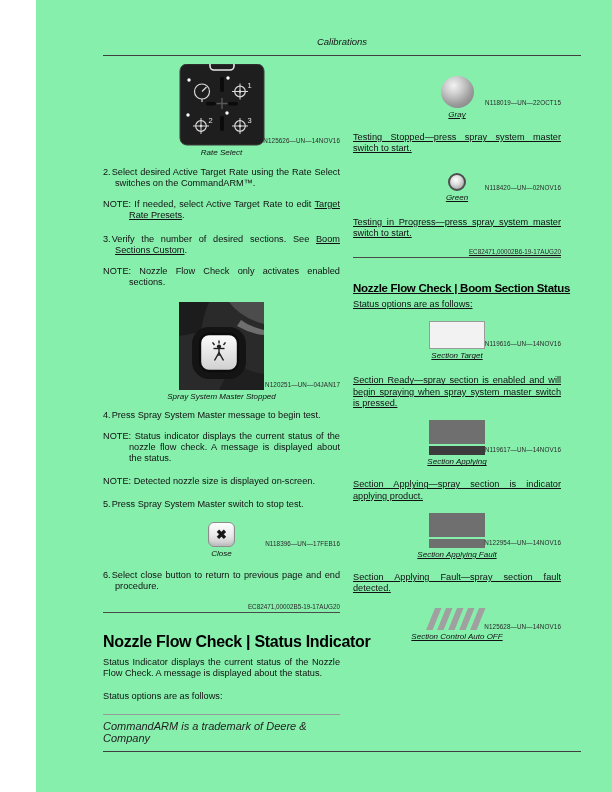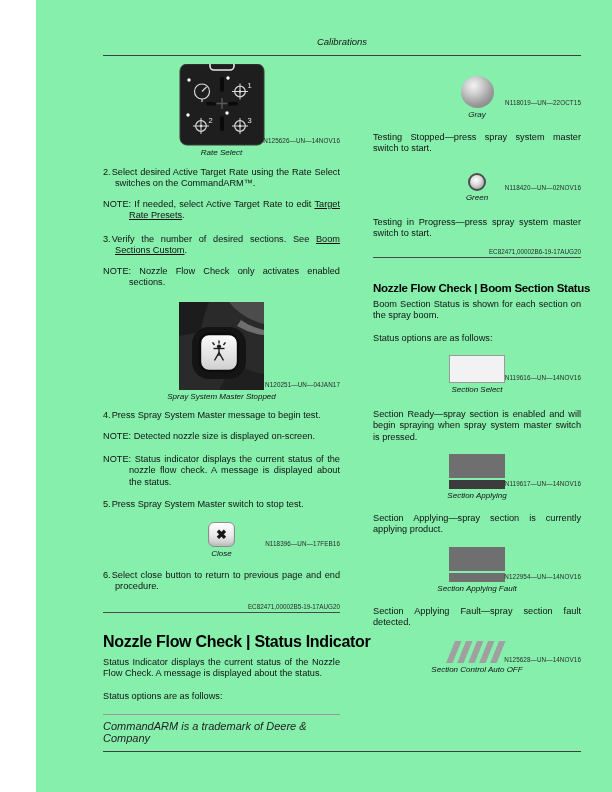--- a/index.html
+++ b/index.html
@@ -8,21 +8,21 @@
     position: relative; width: 612px; height: 792px; background: #86efac;
     font-family: "Liberation Sans", sans-serif; color: #111; overflow: hidden; margin-left: 36px;
   }
   .running-header {
     position: absolute; top: 36px; left: 0; right: 0; text-align: center;
     font-style: italic; font-size: 9.5px; color: #151515;
   }
   .header-rule { position: absolute; top: 55px; left: 67px; right: 67px; border-top: 1.2px solid #3f3f3f; }
   .col { position: absolute; top: 64px; }
   .col-left  { left: 67px;  width: 237px; }
-  .col-right { left: 337px; width: 208px; }
+  .col-right { left: 317px; width: 208px; text-decoration: underline; }
 
   .body-text { font-size: 9.2px; line-height: 11.3px; margin: 0; text-align: justify; color: #111; }
   .no-justify { text-align: left; }
   .step { padding-left: 12px; text-indent: -12px; }
   .step-num { margin-right: 1px; }
   .note { padding-left: 26px; text-indent: -26px; }
   .xref { text-decoration: underline; }
 
   .section-heading {
     margin: 0; font-weight: bold; font-size: 11.5px; letter-spacing: -0.3px;
@@ -149,23 +149,23 @@
           <path d="M40 50.5 l4.5 8"></path>
           <path d="M35.5 43 l-2 -2.7 M44.5 43 l2 -2.7 M40 41.5 v-3"></path>
         </g>
       </svg>
       <div class="fig-code">N120251—UN—04JAN17</div>
       <div class="fig-caption">Spray System Master Stopped</div>
     </div>
 
     <p class="body-text step" style="margin-bottom:9px;"><span class="step-num">4.</span><span>Press Spray System Master message to begin test.</span></p>
 
+    <p class="body-text note" style="margin-bottom:11px;"><span>NOTE:</span> <span>Status indicator displays the current status of the nozzle flow check. A message is displayed about the status.</span></p>
+
     <p class="body-text note" style="margin-bottom:12px;"><span>NOTE:</span> <span>Detected nozzle size is displayed on-screen.</span></p>
-
-    <p class="body-text note" style="margin-bottom:11px;"><span>NOTE:</span> <span>Status indicator displays the current status of the nozzle flow check. A message is displayed about the status.</span></p>
 
     <p class="body-text step" style="margin-bottom:12px;"><span class="step-num">5.</span><span>Press Spray System Master switch to stop test.</span></p>
 
     <div class="figure" style="margin-bottom:12px;">
       <div class="fig-art close-btn">✖</div>
       <div class="fig-code" style="bottom:11px;">N118396—UN—17FEB16</div>
       <div class="fig-caption">Close</div>
     </div>
 
     <p class="body-text step" style="margin-bottom:10px;"><span class="step-num">6.</span><span>Select close button to return to previous page and end procedure.</span></p>
@@ -197,40 +197,39 @@
     </div>
 
     <p class="body-text" style="margin-bottom:9px;">Testing in Progress—press spray system master switch to start.</p>
 
     <div style="margin-bottom:24px;">
       <div class="ec-block">EC82471,00002B6-19-17AUG20</div>
       <div class="ec-rule"></div>
     </div>
 
     <h2 class="section-heading" style="margin-bottom:5px;">Nozzle Flow Check | Boom Section Status</h2>
-    <p class="body-text" style="margin-bottom:11px;">Boom Section Status is shown for each section on the spray boom.</p>
     <p class="body-text" style="margin-bottom:11px;">Status options are as follows:</p>
 
     <div class="figure" style="margin-bottom:15px;">
       <div class="fig-art rect-ready"></div>
       <div class="fig-code">N119616—UN—14NOV16</div>
-      <div class="fig-caption">Section Select</div>
+      <div class="fig-caption">Section Target</div>
     </div>
 
     <p class="body-text" style="margin-bottom:11px;">Section Ready—spray section is enabled and will begin spraying when spray system master switch is pressed.</p>
 
     <div class="figure" style="margin-bottom:13px;">
       <div class="fig-art rect-two">
         <div class="top"></div><div class="bar bar-dark"></div>
       </div>
       <div class="fig-code">N119617—UN—14NOV16</div>
       <div class="fig-caption">Section Applying</div>
     </div>
 
-    <p class="body-text" style="margin-bottom:11px;">Section Applying—spray section is currently applying product.</p>
+    <p class="body-text" style="margin-bottom:11px;">Section Applying—spray section is indicator applying product.</p>
 
     <div class="figure" style="margin-bottom:13px;">
       <div class="fig-art rect-two">
         <div class="top"></div><div class="bar bar-gray"></div>
       </div>
       <div class="fig-code">N122954—UN—14NOV16</div>
       <div class="fig-caption">Section Applying Fault</div>
     </div>
 
     <p class="body-text" style="margin-bottom:13px;">Section Applying Fault—spray section fault detected.</p>

